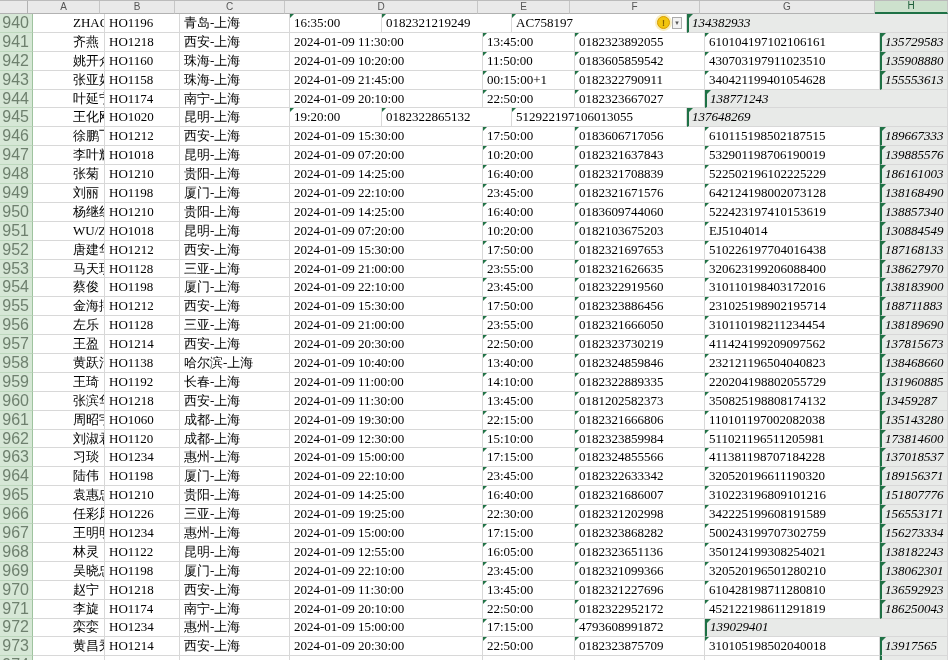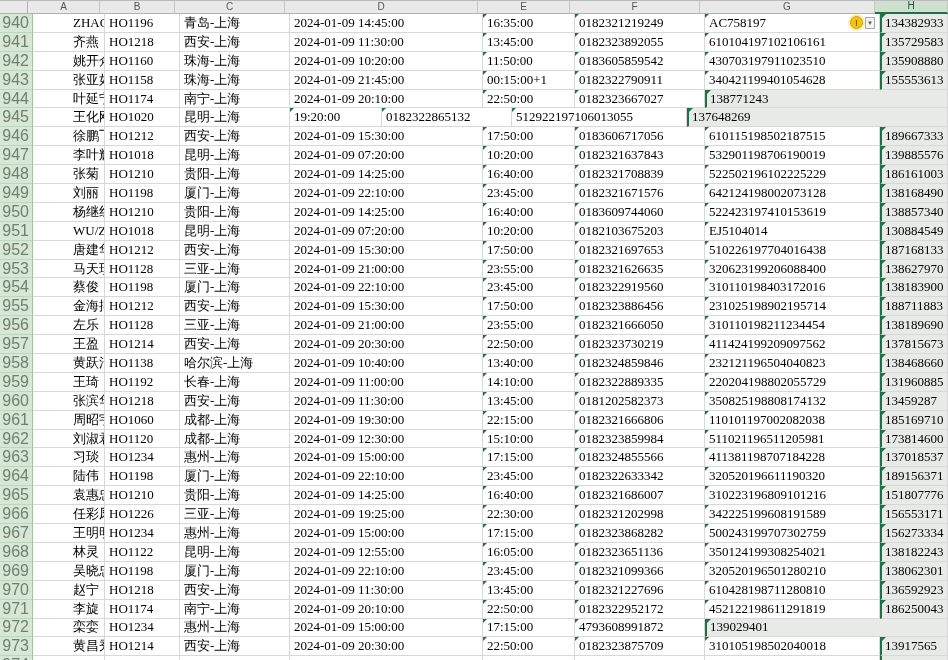--- a/index.html
+++ b/index.html
@@ -26,21 +26,21 @@
     display:flex; align-items:center; justify-content:flex-end; padding-right:3px;
   }
   .cell {
     border-right:1px solid #d8d8d8; border-bottom:1px solid #d8d8d8;
     padding-left:4px; white-space:nowrap; overflow:hidden;
     display:flex; align-items:center; position:relative; background:#fff;
   }
   .ca { width:72px;padding-left:40px; } .cb { width:75px; } .cc { width:110px; }
   .cd { width:193px; } .ce { width:92px; } .cf { width:130px; } .cg { width:175px; }
   .ch { flex:1; min-width:0; }
-  .cell.ch { background:#e8eae8; border-left:2px solid #1e7145; padding-left:3px; }
+  .cell.ch { background:#e8eae8; border-left:2px solid #1e7145; padding-left:3px;font-style:italic; }
   .hdr-cell { padding-left:0; }
   .tri {
     position:absolute; top:0; left:0; width:0; height:0;
     border-top:4px solid #217346; border-right:4px solid transparent;
   }
   .cell.ch .tri { left:0; }
   .err-wrap { position:absolute; right:4px; top:2px; display:flex; gap:2px; align-items:center; }
   .err-icon {
     width:13px; height:13px; border-radius:50%; background:#f2c50f;
     border:1px solid #d89c00; color:#8a6400;
@@ -75,23 +75,20 @@
     <div class="rownum">940</div>
   <div class="cell ca">
           <span>ZHAO/YAN</span>
         </div>
         <div class="cell cb">
           <span>HO1196</span>
         </div>
         <div class="cell cc">
           <span>青岛-上海</span>
         </div>
-        <div class="cell cd">
-          <span>2024-01-09 14:45:00</span>
-        </div>
         <div class="cell ce">
           <span class="tri"></span>
           <span>16:35:00</span>
         </div>
         <div class="cell cf">
           <span class="tri"></span>
           <span>0182321219249</span>
         </div>
         <div class="cell cg">
           <span class="tri"></span>
@@ -761,21 +758,21 @@
         <div class="cell cf">
           <span class="tri"></span>
           <span>0182321666806</span>
         </div>
         <div class="cell cg">
           <span class="tri"></span>
           <span>110101197002082038</span>
         </div>
         <div class="cell ch">
           <span class="tri"></span>
-          <span>185169710</span>
+          <span>135143280</span>
         </div>
       </div>
 
   <div class="grid-row">
     <div class="rownum">962</div>
   <div class="cell ca">
           <span>刘淑君</span>
         </div>
         <div class="cell cb">
           <span>HO1120</span>

